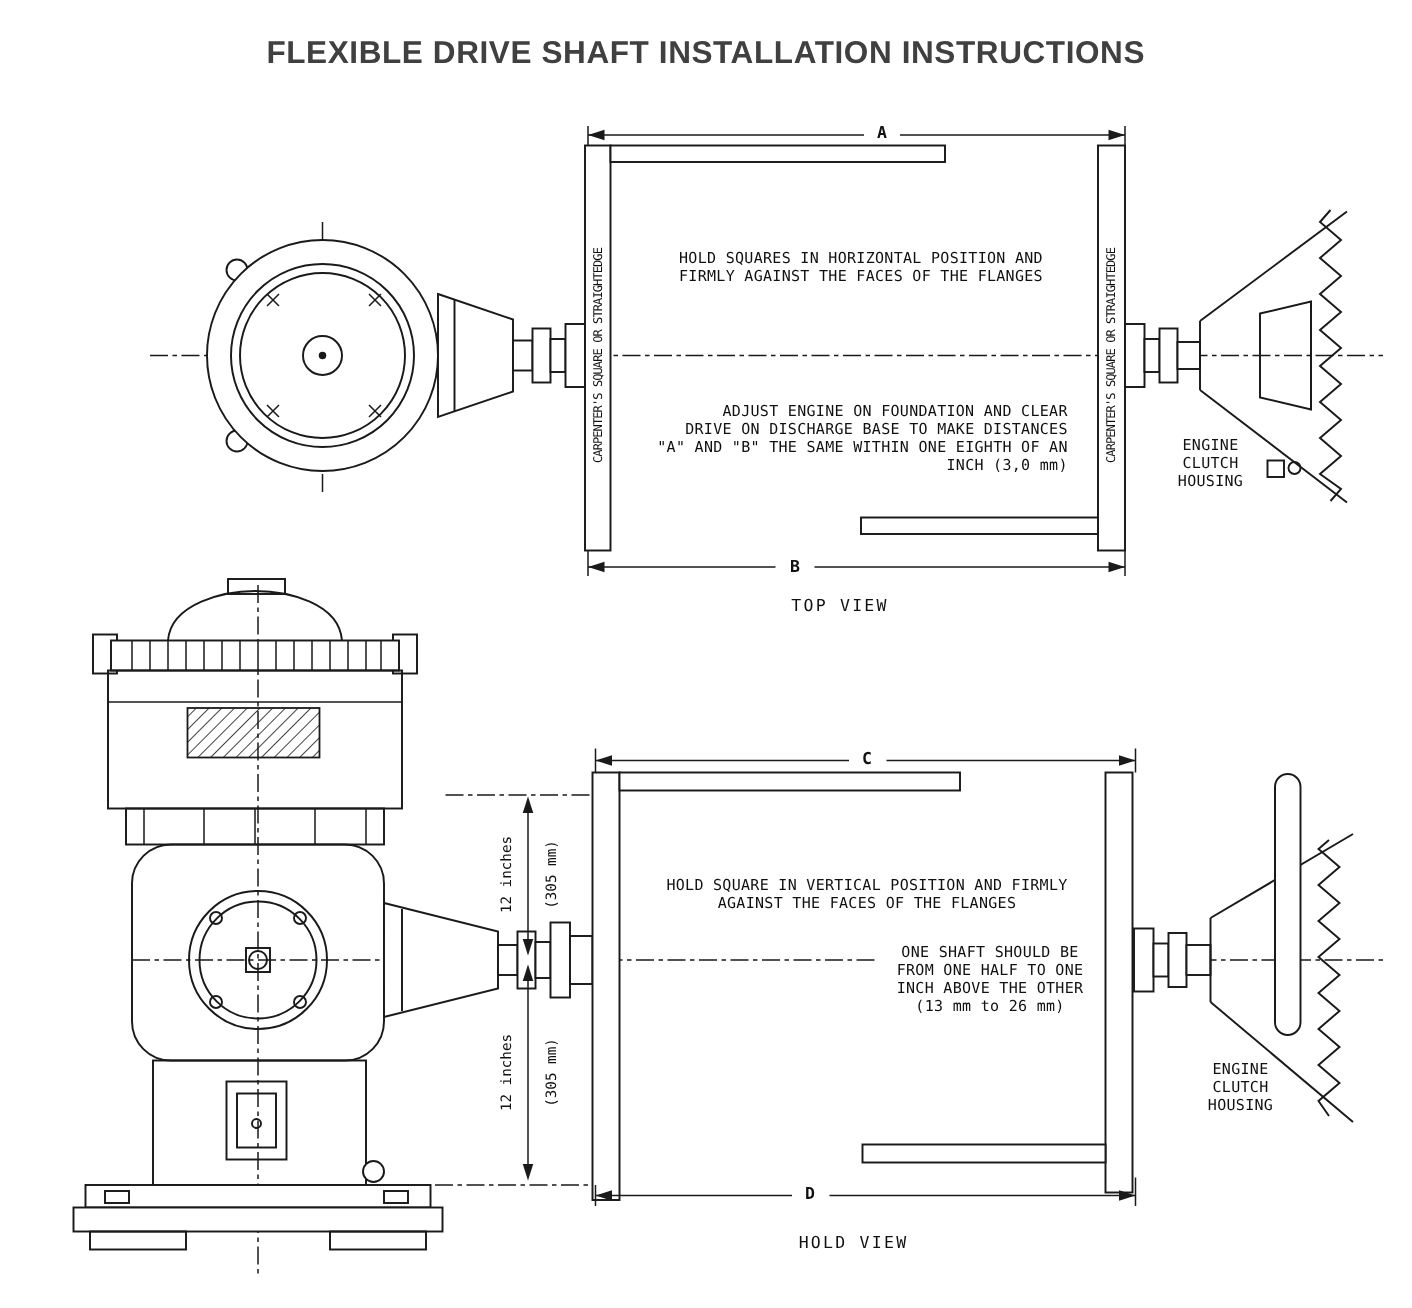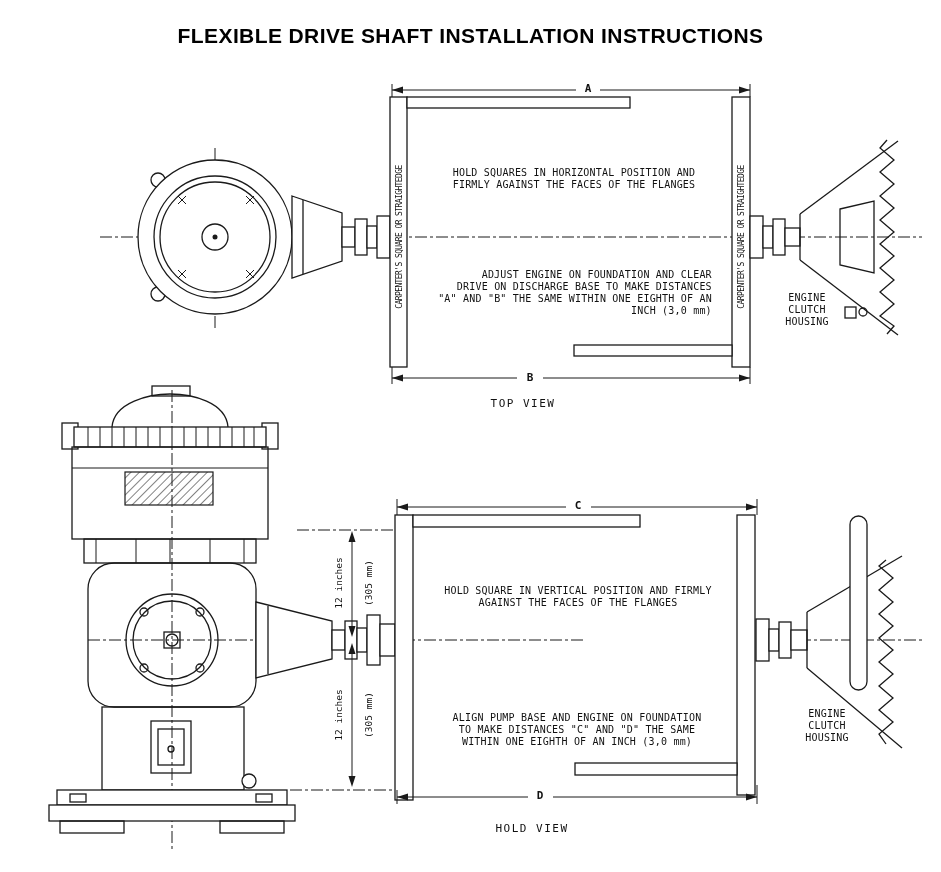--- a/index.html
+++ b/index.html
@@ -1,34 +1,34 @@
 <!DOCTYPE html>
 <html><head>
 <meta charset="utf-8">
 <style>
   html,body{margin:0;padding:0;background:#fff;}
   .page{position:relative;width:941px;height:872px;background:#fff;overflow:hidden;
         font-family:"DejaVu Sans Mono",monospace;color:#111;}
   .title{position:absolute;left:0;top:24px;width:100%;text-align:center;
          font-family:"Liberation Sans",sans-serif;font-weight:bold;font-size:21px;
-         letter-spacing:.4px;color:#000000;}
+         letter-spacing:.4px;color:#404040;}
   svg.art{position:absolute;left:0;top:0;}
   .ln{fill:none;stroke:#1a1a1a;stroke-width:1.3;}
   .wf{fill:#fff;stroke:#1a1a1a;stroke-width:1.3;}
   .cl{fill:none;stroke:#1a1a1a;stroke-width:1;stroke-dasharray:12 3 3 3;}
   .tick{fill:none;stroke:#1a1a1a;stroke-width:1;}
   .arr{fill:#1a1a1a;stroke:none;}
   .lbl{position:absolute;transform:translate(-50%,-50%);white-space:pre-line;
        text-align:center;font-size:10px;line-height:12px;letter-spacing:.2px;}
   .vlbl{position:absolute;writing-mode:vertical-rl;
         transform:translate(-50%,-50%) rotate(180deg);white-space:nowrap;}
   .sq-lbl{font-size:8px;letter-spacing:-.6px;}
   .dim12{font-size:9.5px;}
   .dimletter{font-size:11px;font-weight:bold;letter-spacing:0;}
-  .caption{font-size:11px;letter-spacing:1.5px;}
+  .caption{font-size:11px;letter-spacing:1.5px;margin-left:37px;}
 </style>
 </head>
 <body>
 
 <div class="page">
 
   <div class="title">FLEXIBLE DRIVE SHAFT INSTALLATION INSTRUCTIONS</div>
 
   <svg class="art" width="941" height="872" viewBox="0 0 941 872">
     <defs>
@@ -220,23 +220,24 @@
   <div class="vlbl sq-lbl" style="left:741px;top:237px;">CARPENTER'S SQUARE OR STRAIGHTEDGE</div>
   <div class="lbl dimletter" style="left:588px;top:89px;">A</div>
   <div class="lbl dimletter" style="left:530px;top:378px;">B</div>
   <div class="lbl" style="left:807px;top:310px;">ENGINE
 CLUTCH
 HOUSING</div>
   <div class="lbl caption" style="left:523px;top:404px;">TOP VIEW</div>
 
   <div class="lbl" style="left:578px;top:597px;text-align:center;">HOLD SQUARE IN VERTICAL POSITION AND FIRMLY
 AGAINST THE FACES OF THE FLANGES</div>
-  <div class="lbl" style="left:577px;top:730px;">ALIGN PUMP BASE AND ENGINE ON FOUNDATION
-TO MAKE DISTANCES "C" AND "D" THE SAME
-WITHIN ONE EIGHTH OF AN INCH (3,0 mm)</div>
+  <div class="lbl" style="left:660px;top:654px;">ONE SHAFT SHOULD BE
+FROM ONE HALF TO ONE
+INCH ABOVE THE OTHER
+(13 mm to 26 mm)</div>
   <div class="lbl dimletter" style="left:578px;top:506px;">C</div>
   <div class="lbl dimletter" style="left:540px;top:796px;">D</div>
   <div class="vlbl dim12" style="left:338px;top:583px;">12 inches</div>
   <div class="vlbl dim12" style="left:368px;top:583px;">(305 mm)</div>
   <div class="vlbl dim12" style="left:338px;top:715px;">12 inches</div>
   <div class="vlbl dim12" style="left:368px;top:715px;">(305 mm)</div>
   <div class="lbl" style="left:827px;top:726px;">ENGINE
 CLUTCH
 HOUSING</div>
   <div class="lbl caption" style="left:532px;top:829px;">HOLD VIEW</div>

